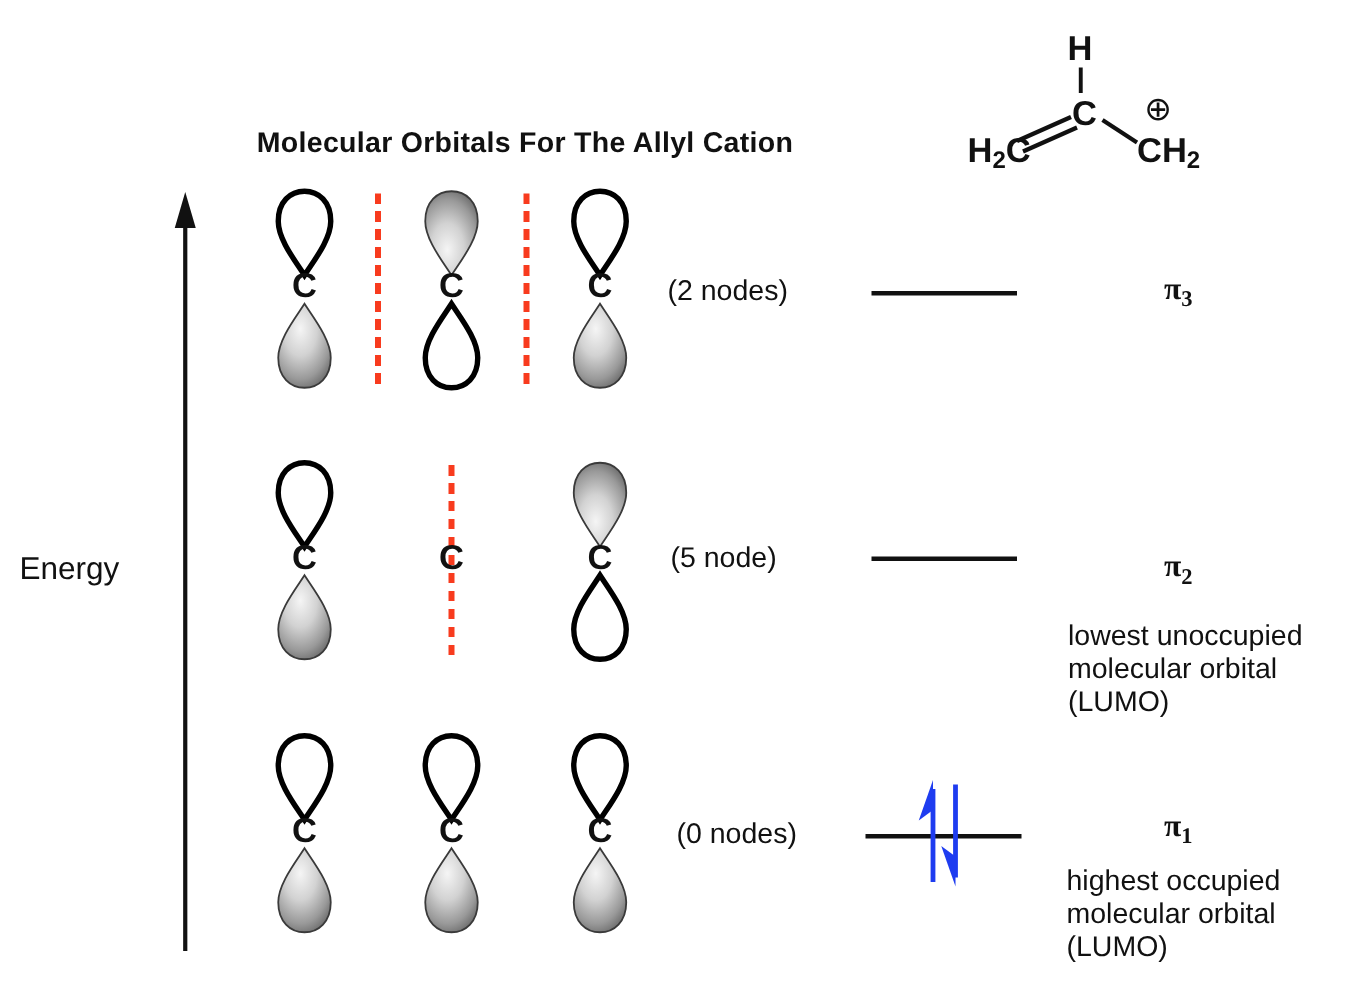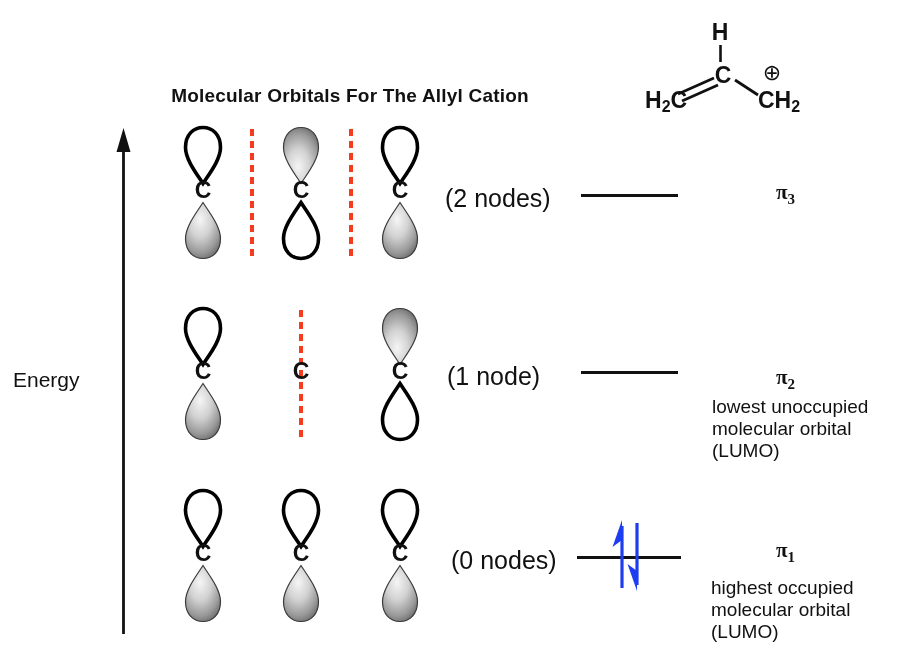--- a/index.html
+++ b/index.html
@@ -1,20 +1,20 @@
 <!DOCTYPE html>
 <html><head>
 <meta charset="utf-8">
 <style>
   html,body{margin:0;padding:0;background:#ffffff;}
   #canvas{position:relative;width:908px;height:672px;background:#ffffff;overflow:hidden;
           font-family:"Liberation Sans", sans-serif;color:#111;}
   .abs{position:absolute;}
   .title{font-weight:bold;font-size:19px;text-align:center;letter-spacing:0.2px;margin-top:28px;}
-  .nodes-label{font-size:25px;}
+  .nodes-label{font-size:19px;}
   .energy-label{font-weight:normal;font-size:21px;}
   .level-line{background:#111;height:3px;}
   .pi-label{font-family:"Liberation Serif", serif;font-size:21px;font-weight:bold;}
   .pi-label sub{font-size:15px;}
   .annot{font-size:19px;line-height:22px;}
   .clabel{font-weight:bold;font-size:23px;width:28px;text-align:center;line-height:26px;}
   .dashline{width:4px;background:repeating-linear-gradient(to bottom,#f83b1e 0px,#f83b1e 7px,transparent 7px,transparent 12px);}
   svg text{font-family:"Liberation Sans", sans-serif;}
 </style>
 </head>
@@ -110,39 +110,39 @@
       <svg class="abs" style="left:379px;top:488px;" width="42" height="62" viewBox="-21 -31 42 62">
         <path d="M 0,-27.5 C 6.5,-17.5 17.5,-3.5 17.5,8.5 C 17.5,21.5 9.5,28.5 0,28.5 C -9.5,28.5 -17.5,21.5 -17.5,8.5 C -17.5,-3.5 -6.5,-17.5 0,-27.5 Z" transform="scale(1,-1)" fill="#ffffff" stroke="#000000" stroke-width="3.6"></path>
       </svg>
       <svg class="abs" style="left:379px;top:562px;" width="42" height="62" viewBox="-21 -31 42 62">
         <path d="M 0,-27.5 C 6.5,-17.5 17.5,-3.5 17.5,8.5 C 17.5,21.5 9.5,28.5 0,28.5 C -9.5,28.5 -17.5,21.5 -17.5,8.5 C -17.5,-3.5 -6.5,-17.5 0,-27.5 Z" fill="url(#lobeGrad)" stroke="#3a3a3a" stroke-width="1.2"></path>
       </svg>
       <div class="abs clabel" style="left:386px;top:540px;">C</div>
     </div>
 
   <div class="abs nodes-label" style="left:445px;top:184px;">(2 nodes)</div>
-  <div class="abs nodes-label" style="left:447px;top:362px;">(1 node)</div>
+  <div class="abs nodes-label" style="left:447px;top:362px;">(5 node)</div>
   <div class="abs nodes-label" style="left:451px;top:546px;">(0 nodes)</div>
 
   <div class="abs level-line" style="left:581px;top:194px;width:97px;"></div>
   <div class="abs level-line" style="left:581px;top:371px;width:97px;"></div>
   <div class="abs level-line" style="left:577px;top:556px;width:104px;"></div>
 
   <svg class="abs" style="left:605px;top:514px;" width="45" height="84" viewBox="605 514 45 84">
     <line x1="622" y1="588" x2="622" y2="526" stroke="#1e3cf0" stroke-width="3.2"></line>
     <polygon points="622,520 612.5,547 622,540" fill="#1e3cf0"></polygon>
     <line x1="637" y1="523" x2="637" y2="585" stroke="#1e3cf0" stroke-width="3.2"></line>
     <polygon points="637,591 627.5,564 637,571" fill="#1e3cf0"></polygon>
   </svg>
 
   <div class="abs pi-label" style="left:776px;top:180px;"><span>π</span><sub>3</sub></div>
   <div class="abs pi-label" style="left:776px;top:365px;"><span>π</span><sub>2</sub></div>
   <div class="abs pi-label" style="left:776px;top:538px;"><span>π</span><sub>1</sub></div>
 
-  <div class="abs annot" style="left:712px;top:396px;">
+  <div class="abs annot" style="left:712px;top:414px;">
     <div>lowest unoccupied</div>
     <div>molecular orbital</div>
     <div>(LUMO)</div>
   </div>
   <div class="abs annot" style="left:711px;top:577px;">
     <div>highest occupied</div>
     <div>molecular orbital</div>
     <div>(LUMO)</div>
   </div>
 

